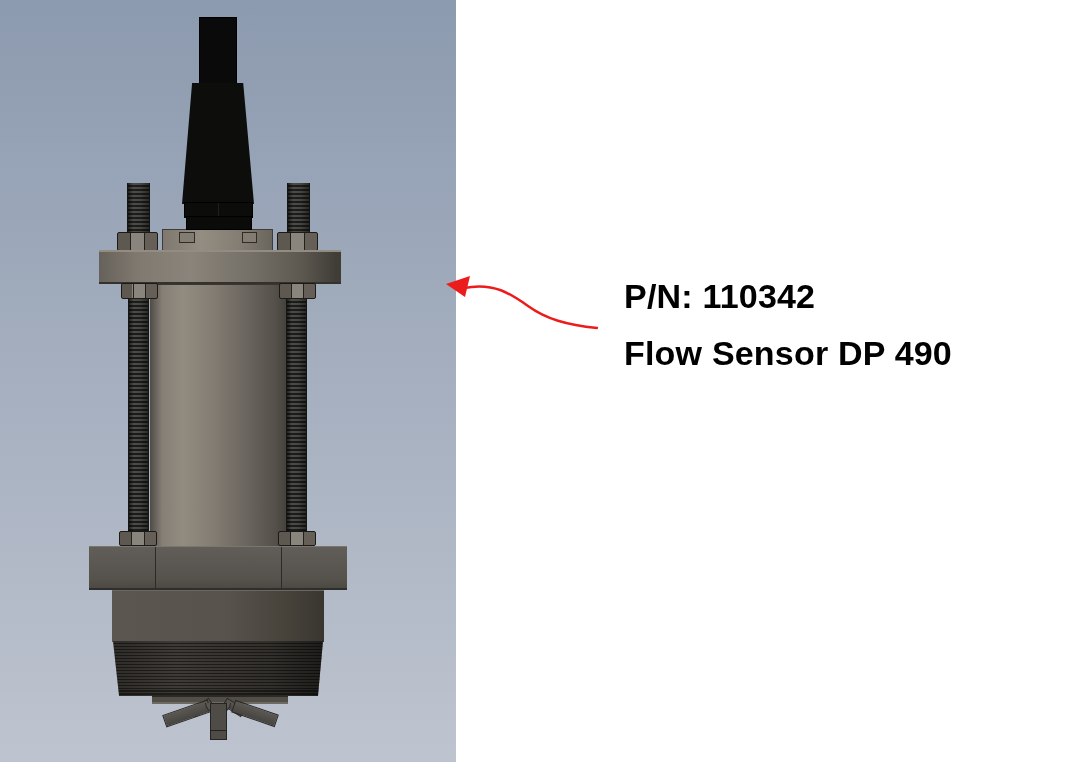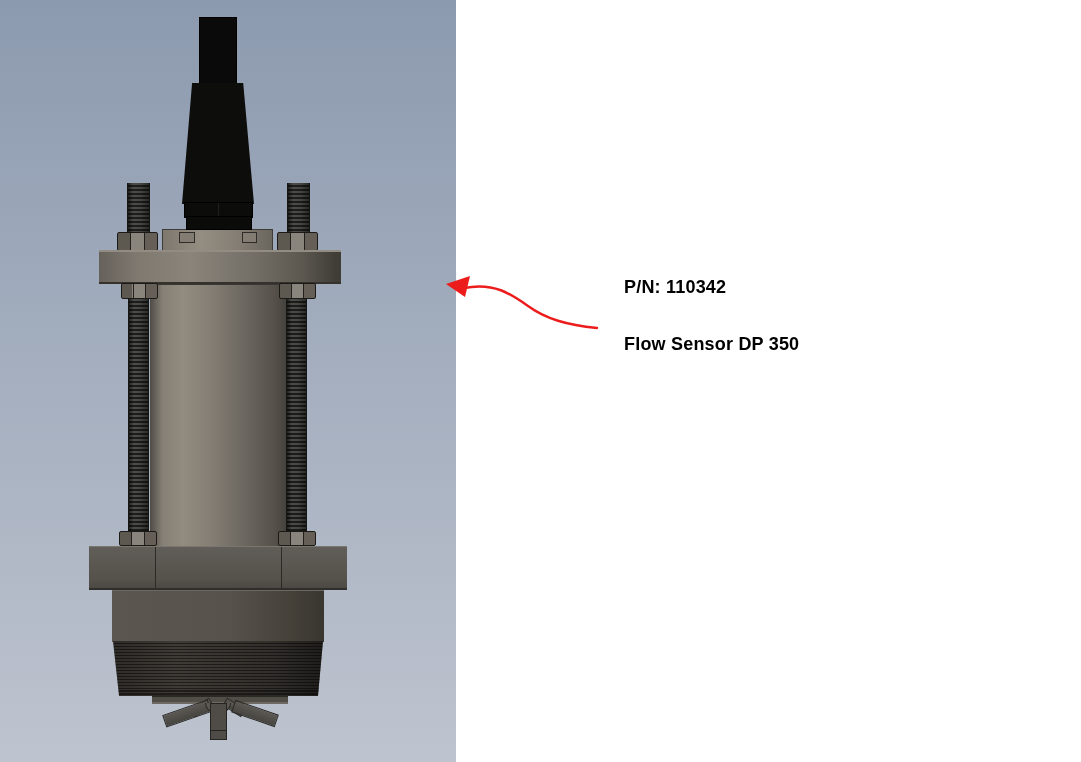--- a/index.html
+++ b/index.html
@@ -82,21 +82,21 @@
   #strut-left{left:191px;top:703px;width:22px;height:9px;transform:rotate(-33deg);}
   #strut-right{left:223px;top:703px;width:22px;height:9px;transform:rotate(33deg);}
   #blade-left{left:163px;top:707px;width:48px;height:13px;transform:rotate(-19deg);}
   #blade-right{left:232px;top:707px;width:46px;height:13px;transform:rotate(19deg);}
   #paddle-stem{left:210px;top:703px;width:17px;height:37px;background:#4f4c48;
     border:1px solid #262421;}
   #stem-joint{position:absolute;left:0;right:0;top:26px;height:1px;background:#24221f;}
 
   
   #callout-arrow-svg{left:0;top:0;width:1081px;height:762px;pointer-events:none;}
-  .callout-text{position:absolute;left:624px;font-size:18px;font-weight:700;color:#000;
+  .callout-text{position:absolute;left:624px;font-size:34px;font-weight:700;color:#000;
     letter-spacing:.2px;white-space:nowrap;}
   #part-number{top:277px;}
   #part-name{top:334px;}
 </style>
 </head>
 <body>
 
 <div id="render-panel" class="abs">
 
   <div id="cylinder" class="part"></div>
@@ -149,13 +149,13 @@
   </div>
 
 </div>
 
 <svg id="callout-arrow-svg" class="abs" viewBox="0 0 1081 762" xmlns="http://www.w3.org/2000/svg">
   <path d="M 597 328 C 567 325 546 319 528 306 C 511 294 494 282 464 288" fill="none" stroke-width="2.4" stroke-linecap="round" stroke="#ec1c1c"></path>
   <polygon points="446,284 470,276 465,297" fill="#ec1c1c"></polygon>
 </svg>
 
 <div id="part-number" class="callout-text" style="color: rgb(0, 0, 0);">P/N: 110342</div>
-<div id="part-name" class="callout-text" style="color: rgb(0, 0, 0);">Flow Sensor DP 350</div>
+<div id="part-name" class="callout-text" style="color: rgb(0, 0, 0);">Flow Sensor DP 490</div>
 
 </body></html>

